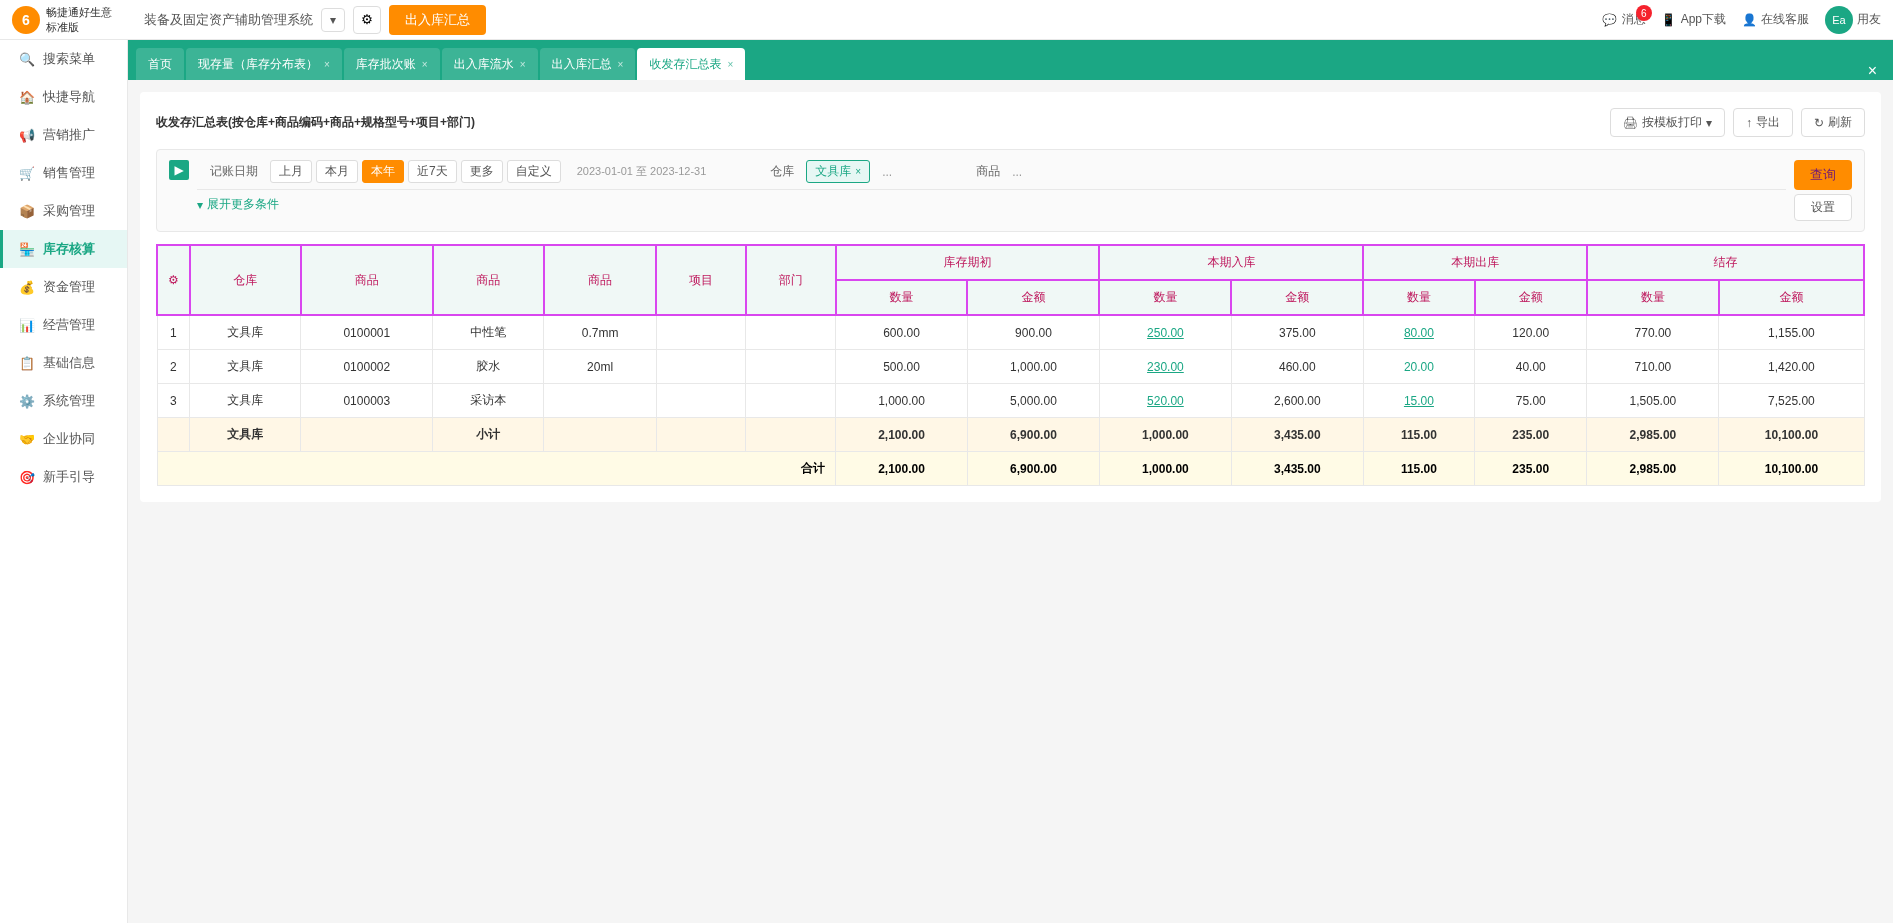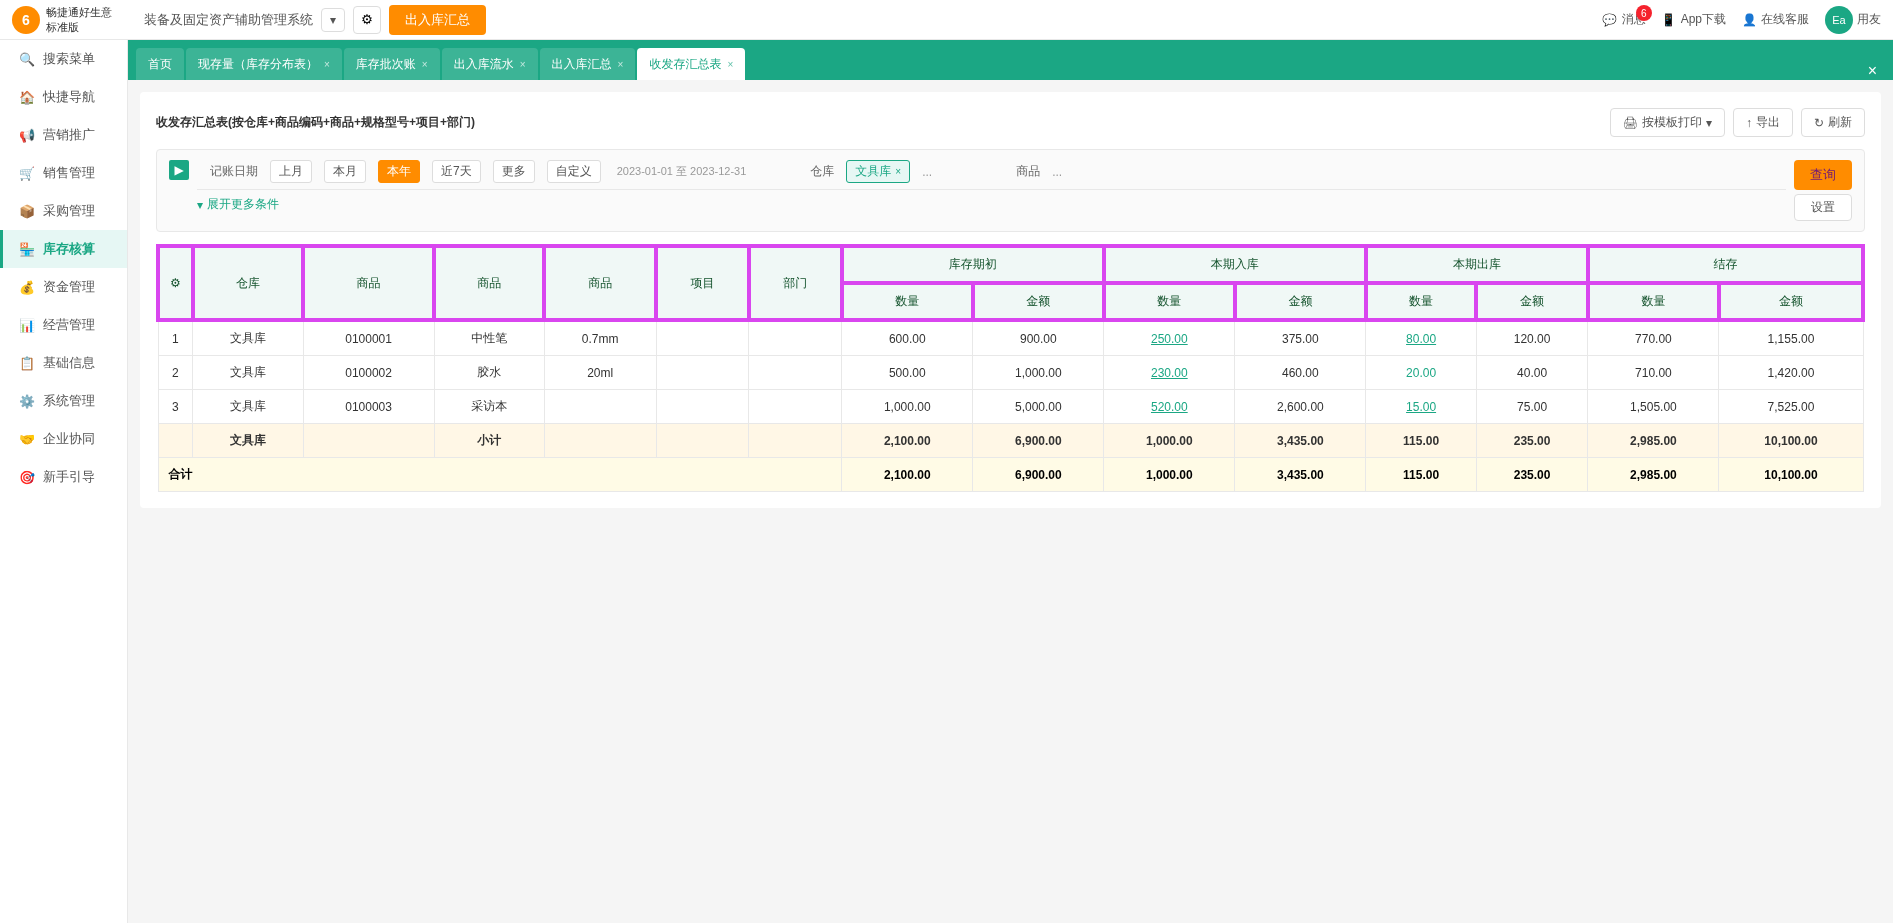--- a/index.html
+++ b/index.html
@@ -42,41 +42,41 @@
     .page-header { display: flex; align-items: center; justify-content: space-between; margin-bottom: 12px; }
     .page-title-text { font-size: 12px; font-weight: bold; color: #333; }
     .header-actions { display: flex; align-items: center; gap: 8px; }
     .btn-action { display: flex; align-items: center; gap: 4px; padding: 5px 12px; border: 1px solid #ddd; background: #fff; border-radius: 4px; cursor: pointer; font-size: 12px; color: #555; }
     .btn-refresh { background: #fff; color: #555; border: 1px solid #ddd; }
 
     
     .filter-area { background: #fafafa; border: 1px solid #e8e8e8; border-radius: 4px; padding: 10px 12px; margin-bottom: 12px; }
     .filter-row { display: flex; align-items: center; gap: 12px; flex-wrap: wrap; margin-left: 13px; }
     .filter-label { color: #666; font-size: 12px; white-space: nowrap; }
-    .date-btns { display: flex; gap: 12px; }
+    .date-btns { display: flex; gap: 4px; }
     .date-btn { padding: 2px 8px; border: 1px solid #ddd; border-radius: 3px; cursor: pointer; font-size: 12px; background: #fff; color: #555; }
     .date-btn.active { background: #ff8c00; color: #fff; border-color: #ff8c00; }
     .date-range { font-size: 11px; color: #999; margin-left: 4px; }
     .warehouse-tag { display: flex; align-items: center; gap: 4px; background: #e6f7f4; border: 1px solid #1ba784; border-radius: 3px; padding: 2px 8px; color: #1ba784; font-size: 12px; }
     .tag-close { cursor: pointer; color: #1ba784; font-size: 10px; }
     .filter-more { color: #999; cursor: pointer; font-size: 12px; }
     .expand-btn { display: flex; align-items: center; gap: 4px; color: #1ba784; cursor: pointer; font-size: 12px; margin-top: 6px; border-top: 1px solid #e8e8e8; padding-top: 6px; }
 
     
     .query-section { display: flex; flex-direction: column; gap: 4px; }
     .btn-query { background: #ff8c00; color: #701a75; border: none; padding: 6px 16px; border-radius: 4px; cursor: pointer; font-size: 13px; }
     .btn-settings { background: #fff; color: #555; border: 1px solid #ddd; padding: 4px 12px; border-radius: 4px; cursor: pointer; font-size: 12px; }
 
     
     .table-container { overflow: auto; }
     table { width: 100%; border-collapse: collapse; font-size: 12px; }
-    thead tr th { background: #f0f8f6; color: #14532d; padding: 8px 10px; text-align: center; border: 4px solid #d946ef; font-weight: 500; white-space: nowrap; }
+    thead tr th { background: #f0f8f6; color: #be185d; padding: 8px 10px; text-align: center; border: 2px solid #d946ef; font-weight: 500; white-space: nowrap; }
     tbody tr td { padding: 8px 10px; border: 1px solid #e8e8e8; text-align: center; color: #333; }
     tbody tr.subtotal td { background: #fff7e6; font-weight: bold; }
-    .text-left { text-align: left; }
+    .text-left { text-align: right; }
     .settings-icon-cell { width: 32px; }
     tfoot tr td { background: #fffbe6; font-weight: bold; padding: 8px 10px; border: 1px solid #e8e8e8; text-align: center; }
 
     
     .collapse-arrow { width: 20px; height: 20px; background: #1ba784; color: #fff; border-radius: 2px; display: flex; align-items: center; justify-content: center; cursor: pointer; flex-shrink: 0; font-size: 12px; }
   </style>
 </head>
 <body>
 
 <div class="app-wrapper">

